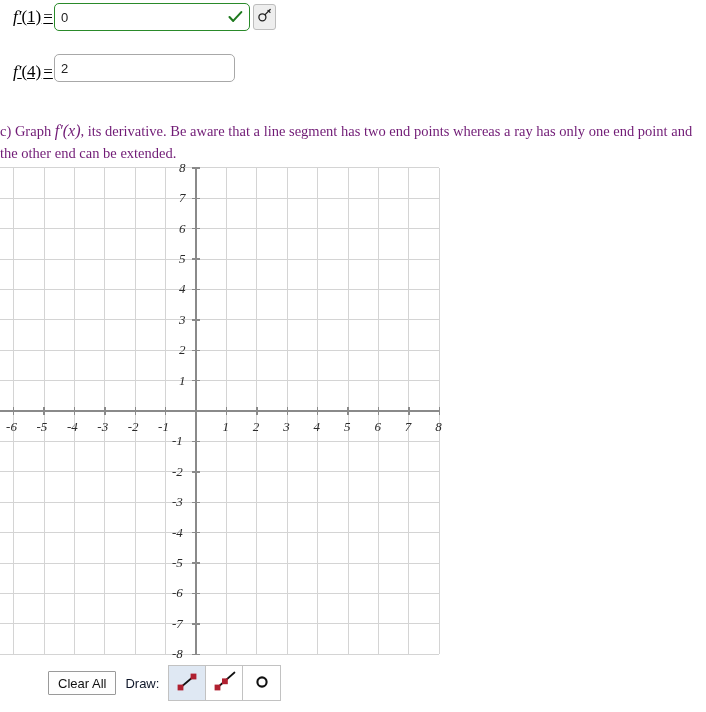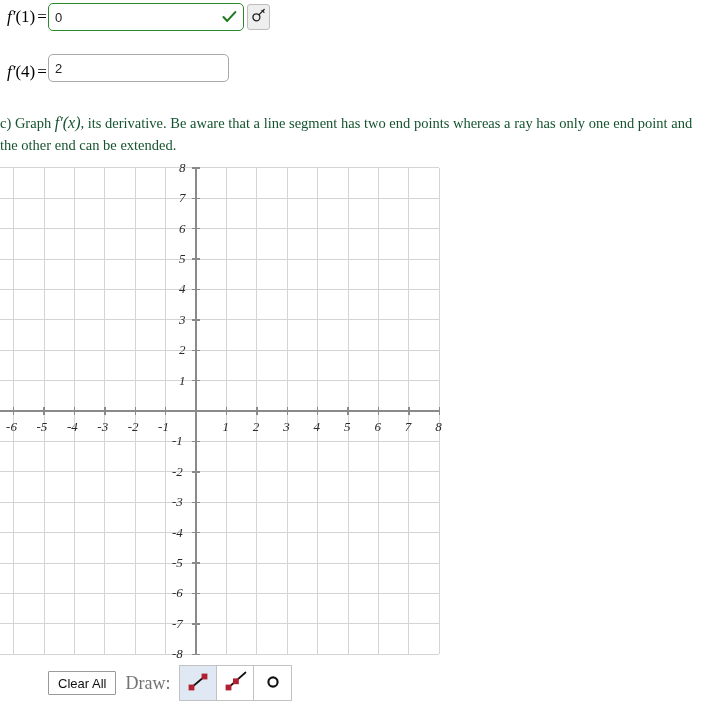--- a/index.html
+++ b/index.html
@@ -25,23 +25,24 @@
     align-items: center;
     height: 30px;
   }
   #row-1 { top: 2px; }
   #row-2 { top: 52px; align-items: flex-end; }
 
   .math-label {
     font-family: "Liberation Serif", serif;
     font-size: 17px;
     font-style: italic;
-    padding-left: 7px;
+    padding-left: 13px;
     white-space: nowrap;
     color: #000;
+    text-decoration: underline;
   }
   .math-label .nonital { font-style: normal; }
   .eq {
     font-family: "Liberation Serif", serif;
     font-size: 17px;
     font-style: normal;
     margin: 0 1px 0 2px;
   }
 
   .field-wrap {
@@ -89,26 +90,26 @@
     align-items: center;
     justify-content: center;
     cursor: pointer;
     padding: 0;
   }
 
   
   #prompt {
     position: absolute;
     left: 0;
-    top: 97px;
+    top: 105px;
     width: 702px;
     font-family: "Liberation Serif", serif;
     font-size: 14.5px;
     line-height: 22px;
-    color: #14532d;
+    color: #701a75;
   }
   #prompt .mathfn {
     font-family: "Liberation Serif", serif;
     font-style: italic;
     font-size: 16px;
   }
 
   
   #graph-area {
     position: absolute;
@@ -152,23 +153,23 @@
     font-family: "Liberation Sans", sans-serif;
     font-size: 13px;
     color: #111;
     background: #fefefe;
     border: 1px solid #9a9a9a;
     cursor: pointer;
     border-radius: 1px;
   }
   #draw-label {
     margin-left: 9px;
-    font-family: Liberation Serif, serif;
-    font-size: 18px;
-    color: #737373;
+    font-family: Liberation Sans, sans-serif;
+    font-size: 13px;
+    color: #0f172a;
   }
   #tool-group {
     margin-left: 9px;
     display: flex;
     border: 1px solid #c2c2c2;
     background: #fff;
   }
   .tool-btn {
     width: 37px;
     height: 34px;

